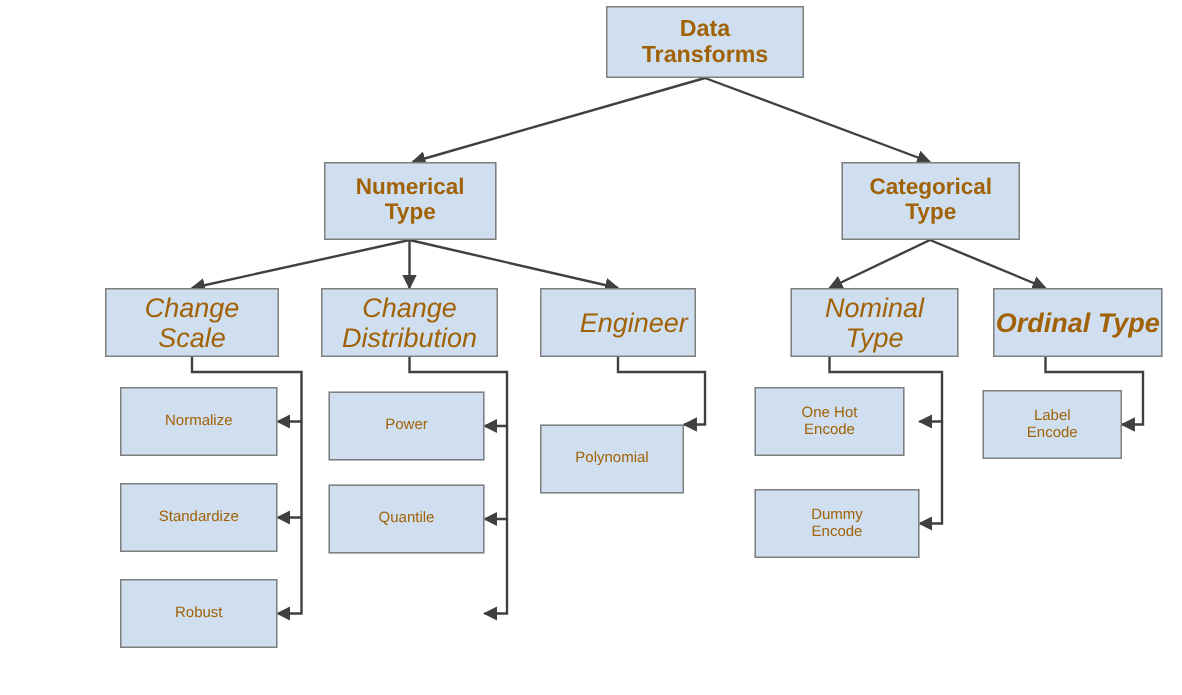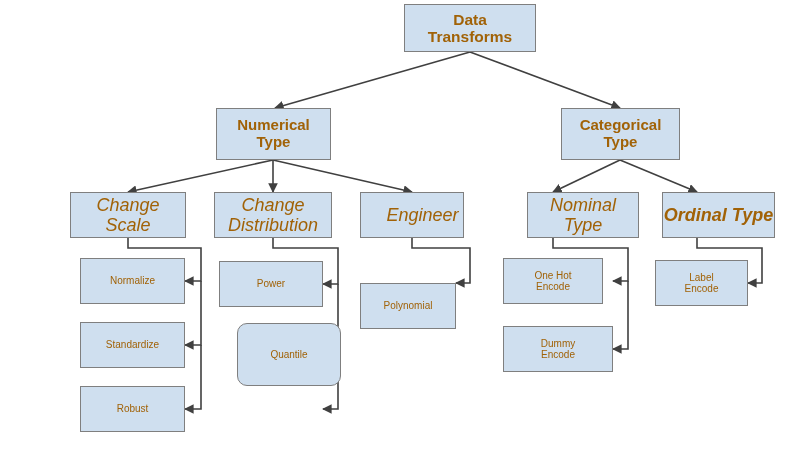--- a/index.html
+++ b/index.html
@@ -122,21 +122,21 @@
   <div class="node level3" style="left:662px; top:192px; width:113px; height:46px;font-weight:bold;">Ordinal Type</div>
 
   <div class="node leaf" style="left:80px; top:258px; width:105px; height:46px;">Normalize</div>
 
   <div class="node leaf" style="left:80px; top:322px; width:105px; height:46px;">Standardize</div>
 
   <div class="node leaf" style="left:80px; top:386px; width:105px; height:46px;">Robust</div>
 
   <div class="node leaf" style="left:219px; top:261px; width:104px; height:46px;">Power</div>
 
-  <div class="node leaf" style="left:237px; top:323px; width:104px; height:63px;border-radius:10px;">Quantile</div>
+  <div class="node leaf" style="left:219px; top:323px; width:104px; height:46px;">Quantile</div>
 
 
   <div class="node leaf" style="left:360px; top:260px; width:96px; height:46px;margin-top:23px;">Polynomial</div>
 
   <div class="node leaf" style="left:503px; top:258px; width:100px; height:46px;">One Hot
 Encode</div>
 
   <div class="node leaf" style="left:503px; top:326px; width:110px; height:46px;">Dummy
 Encode</div>
 

